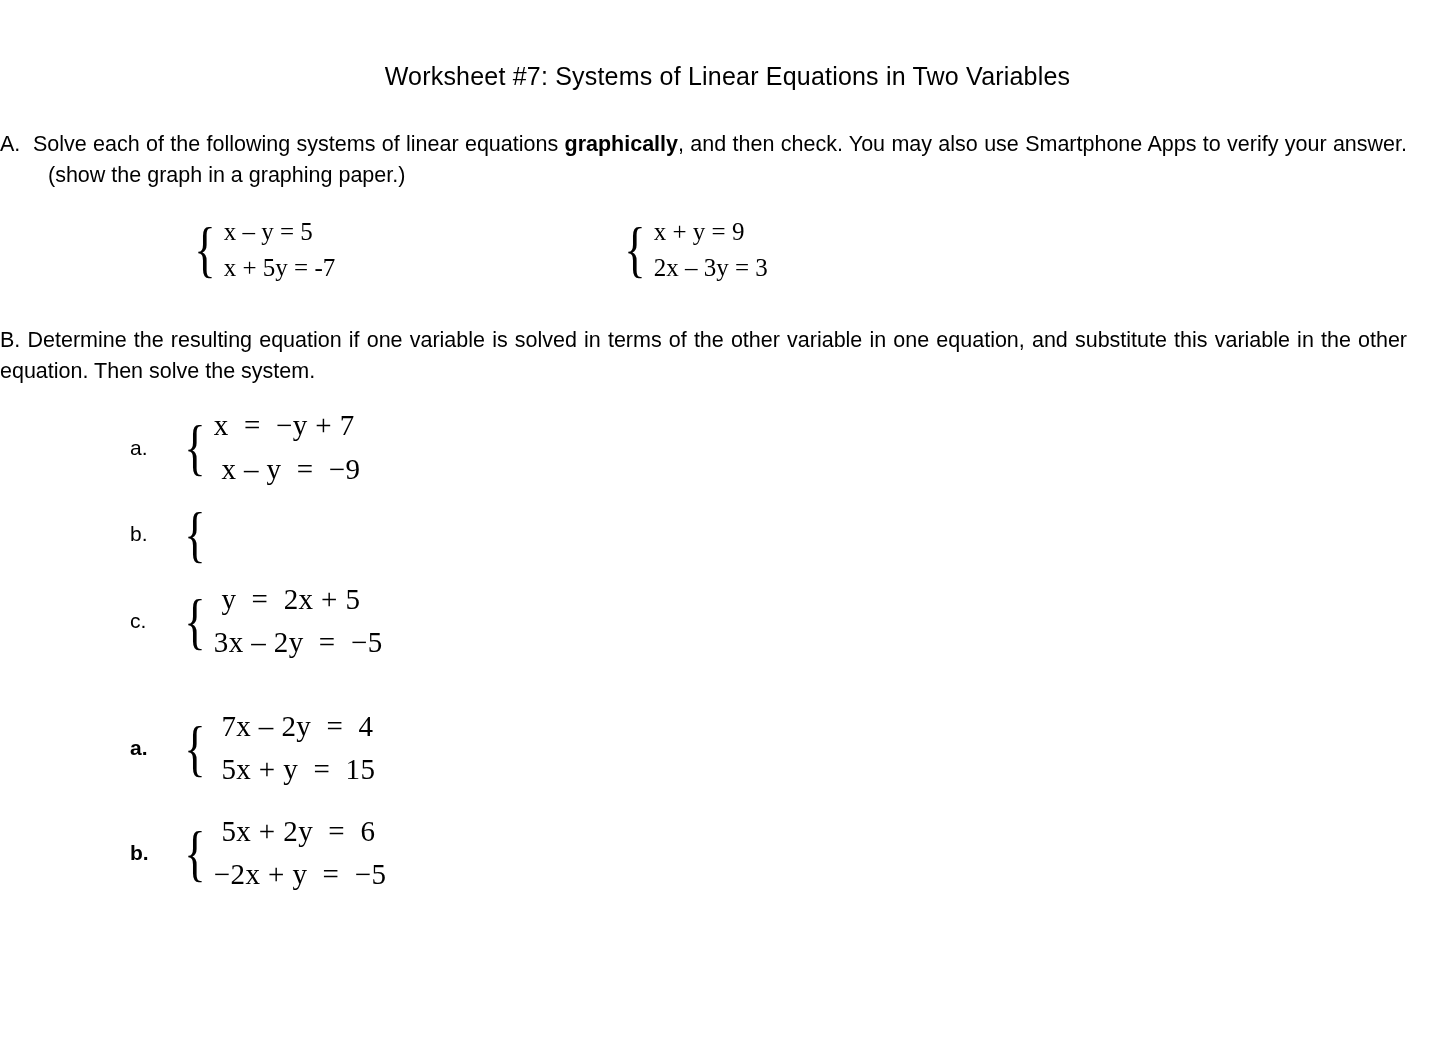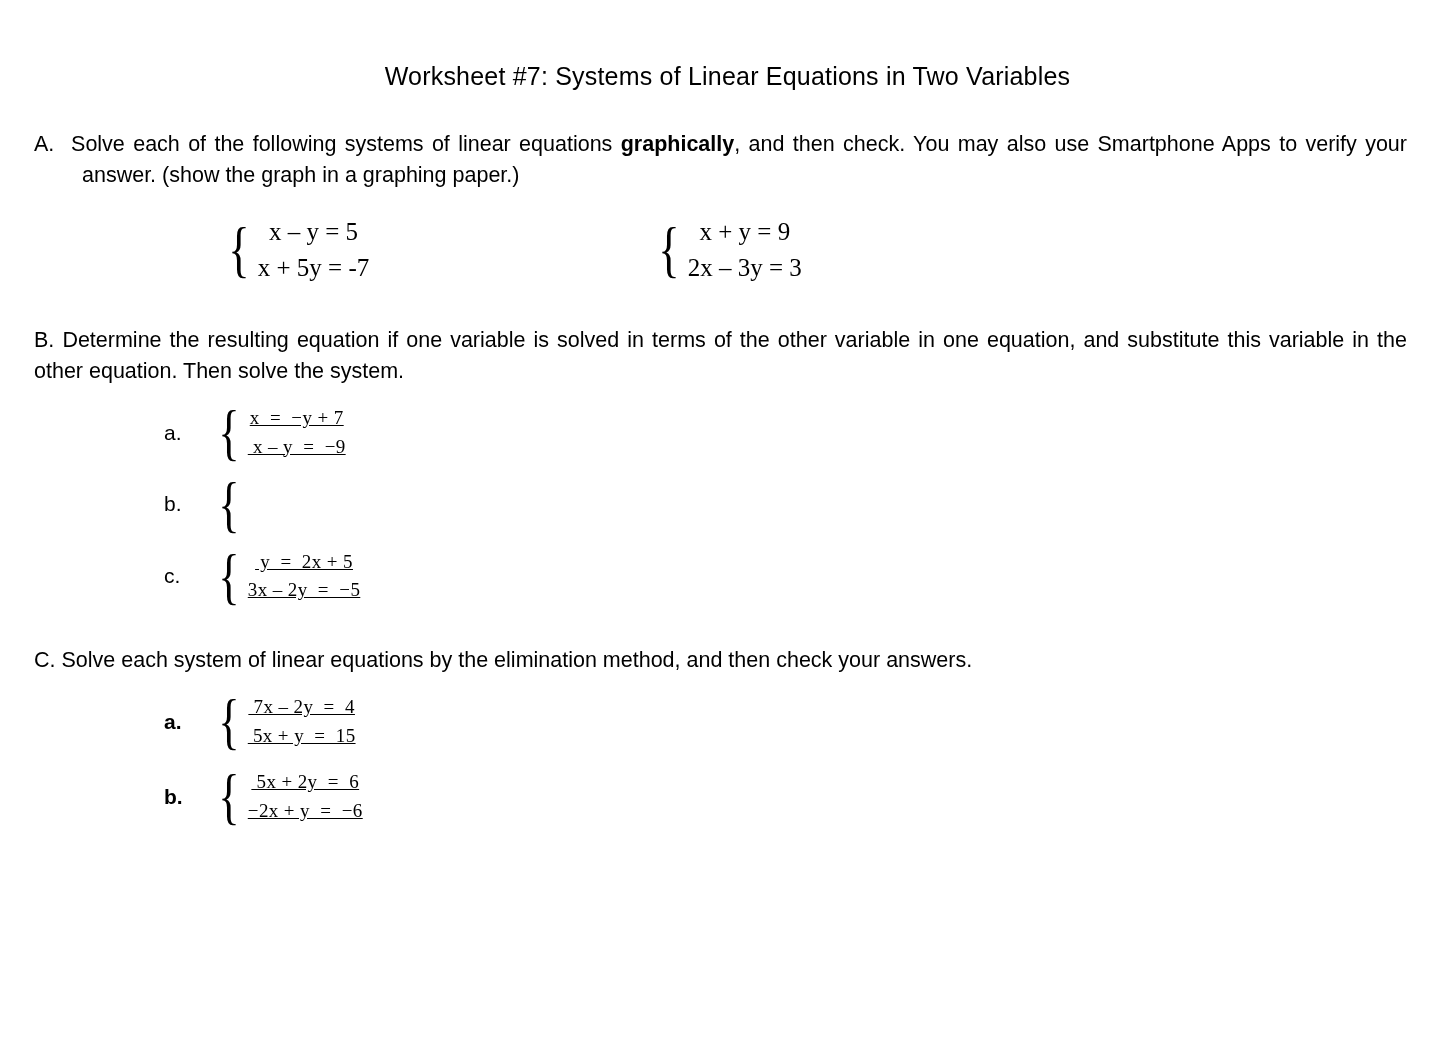--- a/index.html
+++ b/index.html
@@ -29,21 +29,20 @@
     font-size: 25px;
     font-weight: normal;
     letter-spacing: 0.2px;
     margin-top: 62px;
     margin-bottom: 0;
   }
 
   
   .section-block {
     margin-top: 38px;
-    padding-left: 34px;
     padding-right: 48px;
   }
   .para {
     font-size: 21.5px;
     line-height: 1.42;
     text-align: justify;
     text-justify: inter-word;
   }
   .para-A {
     padding-left: 48px;
@@ -72,40 +71,38 @@
     font-family: "Liberation Serif", serif;
     font-weight: 300;
     margin-right: 4px;
     transform: scaleX(0.72);
     display: inline-block;
   }
   .eqs {
     display: flex;
     flex-direction: column;
     justify-content: center;
-    text-align: center;
   }
   .eq {
     white-space: pre;
   }
 
   
   .styleA .eq {
     font-family: "Liberation Serif", serif;
     font-size: 25px;
     line-height: 1.42;
   }
 
   
   .styleB .eq {
     font-family: "Liberation Serif", serif;
-    font-size: 19px;
+    font-size: 29px;
     line-height: 1.5;
     letter-spacing: 0.4px;
-    text-decoration: underline;
   }
 
   .lettered-list {
     margin-top: 14px;
     padding-left: 34px;
   }
   .lettered-item {
     display: flex;
     align-items: center;
     margin-top: 18px;
@@ -190,40 +187,39 @@
           <span class="eqs">
             <span class="eq"> y  =  2x + 5</span>
             <span class="eq">3x – 2y  =  −5</span>
           </span>
         </span>
       </div>
     </div>
   </div>
 
   <div class="section-block section-C-head">
-    <div class="para"><span>C.</span><span>&nbsp;</span><span>Solve each system of linear equations by the elimination method, and then check your answers.</span></div>
 
     <div class="lettered-list">
       <div class="lettered-item">
         <span class="item-letter bold">a.</span>
         <span class="item-body system styleB">
           <span class="brace">{</span>
           <span class="eqs">
             <span class="eq"> 7x – 2y  =  4</span>
             <span class="eq"> 5x + y  =  15</span>
           </span>
         </span>
       </div>
 
       <div class="lettered-item">
         <span class="item-letter bold">b.</span>
         <span class="item-body system styleB">
           <span class="brace">{</span>
           <span class="eqs">
             <span class="eq"> 5x + 2y  =  6</span>
-            <span class="eq">−2x + y  =  −6</span>
+            <span class="eq">−2x + y  =  −5</span>
           </span>
         </span>
       </div>
     </div>
   </div>
 
 </div>
 
 </body></html>

